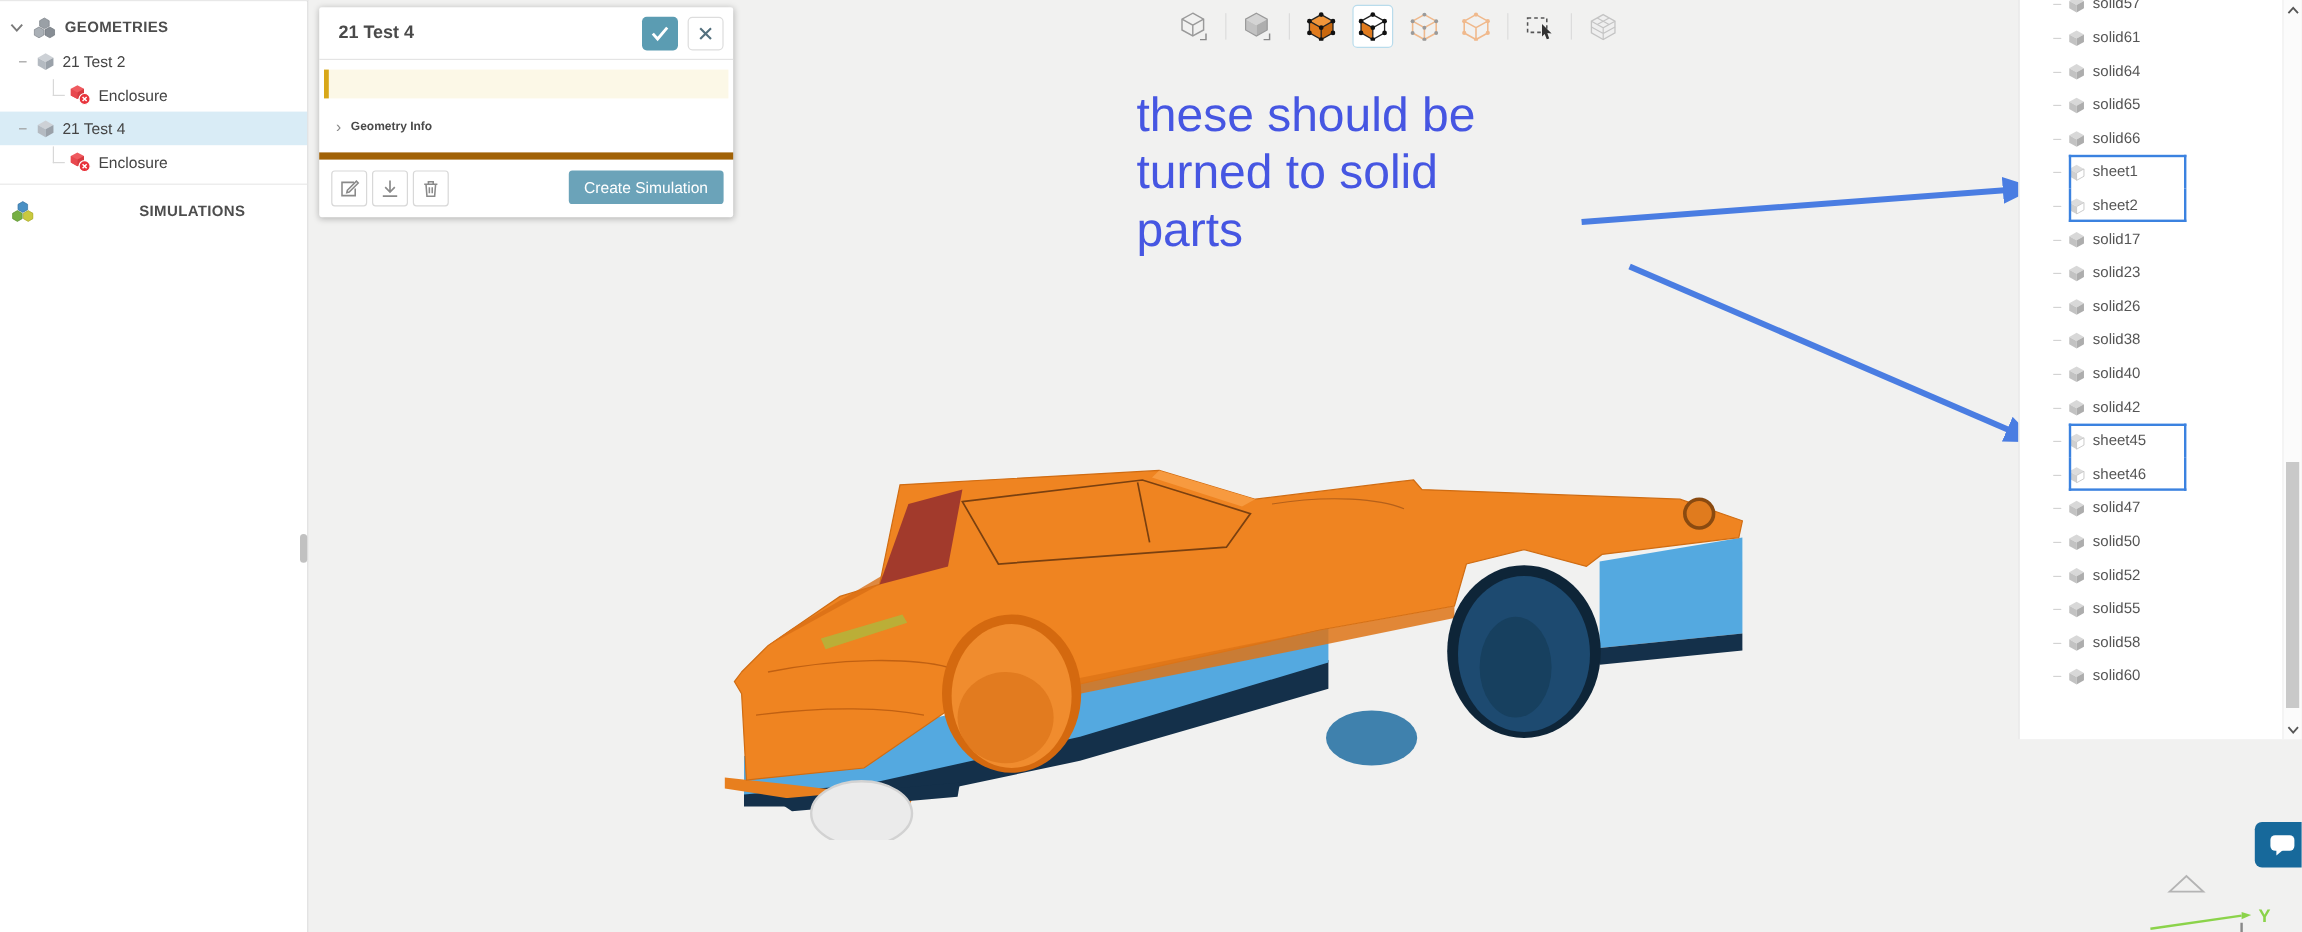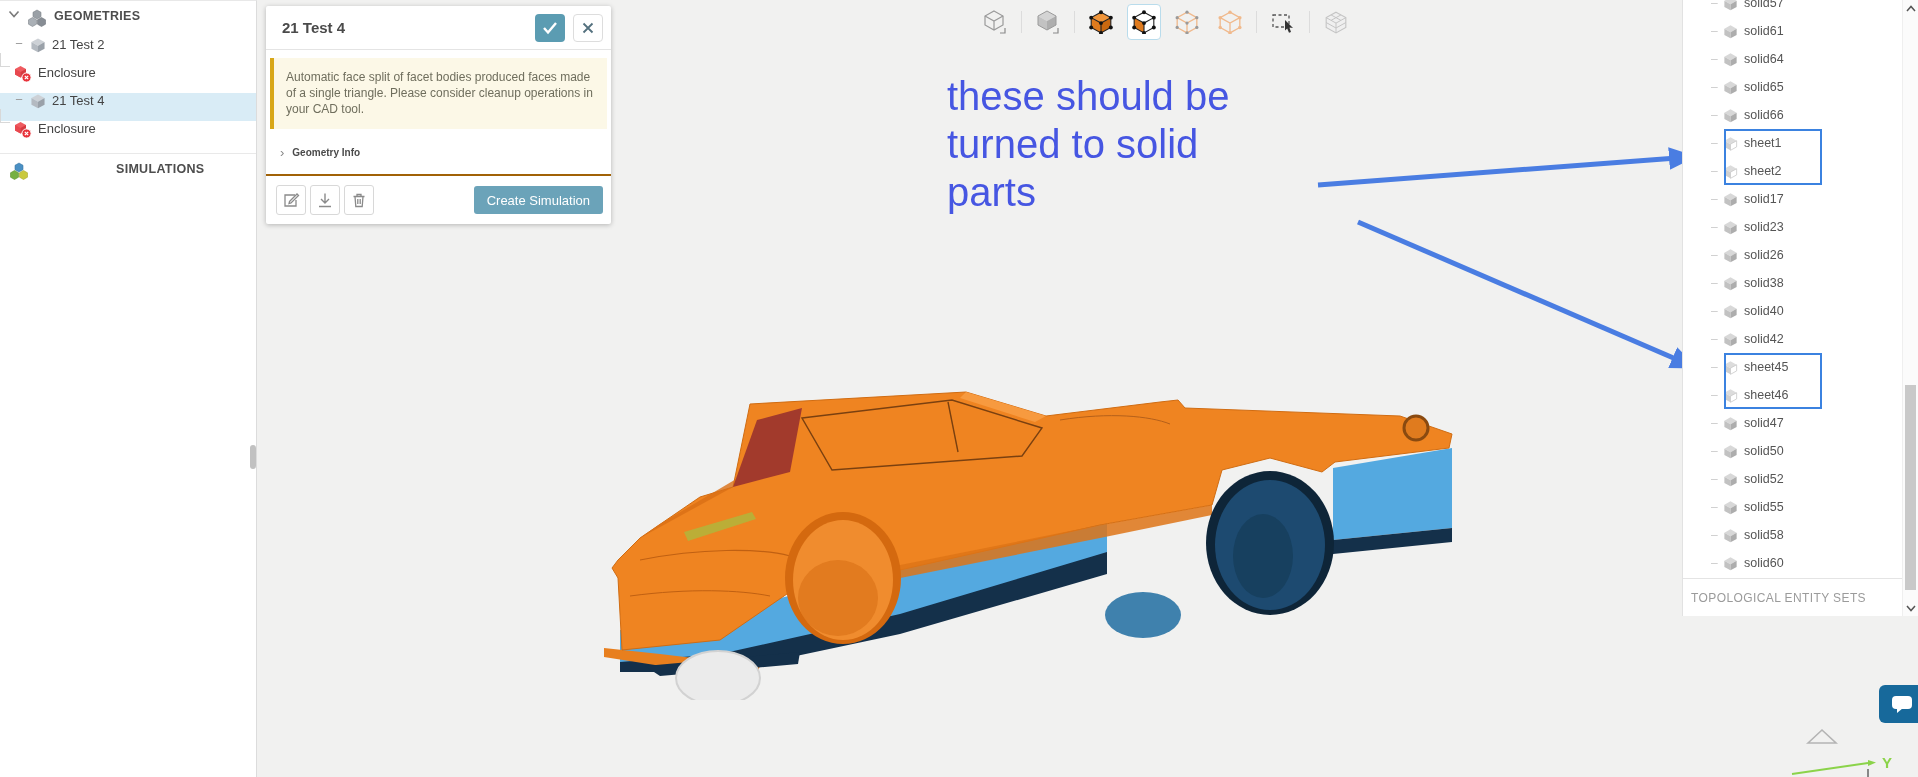--- a/index.html
+++ b/index.html
@@ -1,25 +1,25 @@
 <!DOCTYPE html>
 <html><head>
 <meta charset="utf-8">
 <style>
   * { margin:0; padding:0; box-sizing:border-box; }
   html,body { width:1918px; height:777px; overflow:hidden; font-family:"Liberation Sans", sans-serif; background:#f1f1f0; }
   #stage { position:relative; width:1918px; height:777px; }
 
   
   #left-sidebar { position:absolute; left:0; top:0; width:257px; height:777px; background:#fff; border-right:1px solid #dcdcdc; border-top:1px solid #e8e8e8; }
-  .trow { height:28px; display:flex; font-size:13px; color:#444; position:relative; }
+  .trow { height:28px; display:flex; align-items:center; font-size:13px; color:#444; position:relative; }
   .trow.hdr  { font-weight:bold; font-size:12.5px; color:#4d4d4d; letter-spacing:.3px; }
   .trow.sel  { background:#d9ecf6; }
   .gap8 { width:8px; flex:none; } .gap6 { width:6px; flex:none; }
-  .pl8  { padding-left:8px; } .pl14 { padding-left:14px; } .pl44 { } .pl10 { padding-left:10px;gap:40px; }
+  .pl8  { padding-left:8px; } .pl14 { padding-left:14px; } .pl44 { padding-left:44px; } .pl10 { padding-left:10px;gap:40px; }
   .expander { width:10px; color:#999; font-size:13px; line-height:1; flex:none; text-align:center; }
   .lconn { width:10px; height:14px; border-left:1px solid #d8d8d8; border-bottom:1px solid #d8d8d8; margin:-12px 4px 0 0; flex:none; }
   .tree-divider { border-top:1px solid #e9e9e9; margin:4px 0 8px 0; }
   #sidebar-scroll-thumb { position:absolute; left:250px; top:444px; width:6px; height:24px; background:#c1c1c1; border-radius:3px; }
   svg.ic { display:block; flex:none; }
 
   
   #view-toolbar { position:absolute; left:978px; top:4px; display:flex; align-items:center; gap:9px; }
   .tbtn { width:34px; height:36px; display:flex; align-items:center; justify-content:center; border-radius:4px; border:1px solid transparent; }
   .tbtn.active { background:#fff; border:1px solid #b9dcec; }
@@ -31,21 +31,21 @@
   #panel-title { font-size:15px; font-weight:bold; color:#4a4a4a; flex:1; }
   .sqbtn { width:30px; height:28px; border-radius:4px; display:flex; align-items:center; justify-content:center; margin-left:8px; }
   #accept-button { background:#5b9cb2; }
   #close-button  { background:#fff; border:1px solid #ddd; }
   #warning-box { margin:8px 4px 0 4px; background:#fcf8e7; border-left:4px solid #d8a718; padding:12px 14px 12px 12px; }
   #warning-box p { font-size:12px; line-height:1.32; color:#6f6e5d; margin-bottom:9px; }
   #warning-box p:last-child { margin-bottom:0; }
   #geometry-info-row { display:flex; align-items:center; padding:16px 0 14px 14px; }
   #geometry-info-row .chev { color:#888; font-size:13px; margin-right:8px; }
   #geometry-info-row .lbl { font-size:10px; font-weight:bold; color:#4a4a4a; }
-  #panel-footer { border-top:2px solid #a16207; padding:9px 8px 9px 10px; display:flex; align-items:center; }
+  #panel-footer { border-top:6px solid #a16207; padding:9px 8px 9px 10px; display:flex; align-items:flex-start; }
   .iconbtn { width:30px; height:30px; border:1px solid #d8d8d8; border-radius:3px; background:#fff; display:flex; align-items:center; justify-content:center; margin-right:4px; }
   #create-sim-button { margin-left:auto; height:28px; background:#6ba3b9; color:#fff; font-size:13px; border:none; border-radius:3px; padding:0 13px; font-family:inherit; }
 
   
   #annotation-text { position:absolute; left:928px; top:72px; width:320px; font-size:40px; line-height:48px; color:#4656e2;margin-left:19px; }
   #arrow-overlay { position:absolute; left:0; top:0; width:1918px; height:777px; pointer-events:none; }
 
   
   #right-panel { position:absolute; left:1682px; top:0; width:236px; height:616px; background:#fff; border-left:1px solid #e2e2e2; overflow:hidden; }
   #entity-list { position:absolute; left:0; top:-11px; width:218px; }
@@ -324,21 +324,20 @@
             <polyline points="2,7 6,11.5 14,2" fill="none" stroke="#fff" stroke-width="2.4"></polyline>
           </svg>
       </div>
       <div class="sqbtn" id="close-button">
         <svg width="12" height="12" viewBox="0 0 12 12">
             <path d="M1.5,1.5 L10.5,10.5 M10.5,1.5 L1.5,10.5" stroke="#53707e" stroke-width="1.8"></path>
           </svg>
       </div>
     </div>
     <div id="warning-box">
-      <p>Automatic face split of facet bodies produced faces made of a single triangle. Please consider cleanup operations in your CAD tool.</p>
     </div>
     <div id="geometry-info-row">
       <span class="chev">›</span>
       <span class="lbl">Geometry Info</span>
     </div>
     <div id="panel-footer">
       <div class="iconbtn">
         <svg width="18" height="18" viewBox="0 0 18 18" fill="none" stroke="#8a8a8a" stroke-width="1.3">
           <path d="M13,4 H3 V15 H14 V9"></path>
             <path d="M7.5,10.5 L15,3 L16.5,4.5 L9,12 L7,12.5 Z"></path>
@@ -543,23 +542,20 @@
         <div class="entity-row">
           <span class="dash">–</span>
           <svg class="ic" width="15" height="15" viewBox="0 0 22 22">
             <polygon points="2,7 11,2 20,7 11,12" fill="#d8d8d8"></polygon>
             <polygon points="2,7 11,12 11,21 2,16" fill="#c2c2c2"></polygon>
             <polygon points="20,7 11,12 11,21 20,16" fill="#adadad"></polygon>
           </svg>
           <span class="entity-label">solid60</span>
         </div>
       </div>
-    <div id="right-footer">
-      <span>TOPOLOGICAL ENTITY SETS</span>
-    </div>
     <div id="right-scrollbar">
       <div class="scroll-arrow" style="top:0">
         <svg width="10" height="7" viewBox="0 0 10 7">
             <polyline points="1,6 5,1.5 9,6" fill="none" stroke="#555" stroke-width="1.5"></polyline>
           </svg>
       </div>
       <div id="scroll-thumb"></div>
       <div class="scroll-arrow" style="bottom:0">
         <svg width="10" height="7" viewBox="0 0 10 7">
             <polyline points="1,1 5,5.5 9,1" fill="none" stroke="#555" stroke-width="1.5"></polyline>

